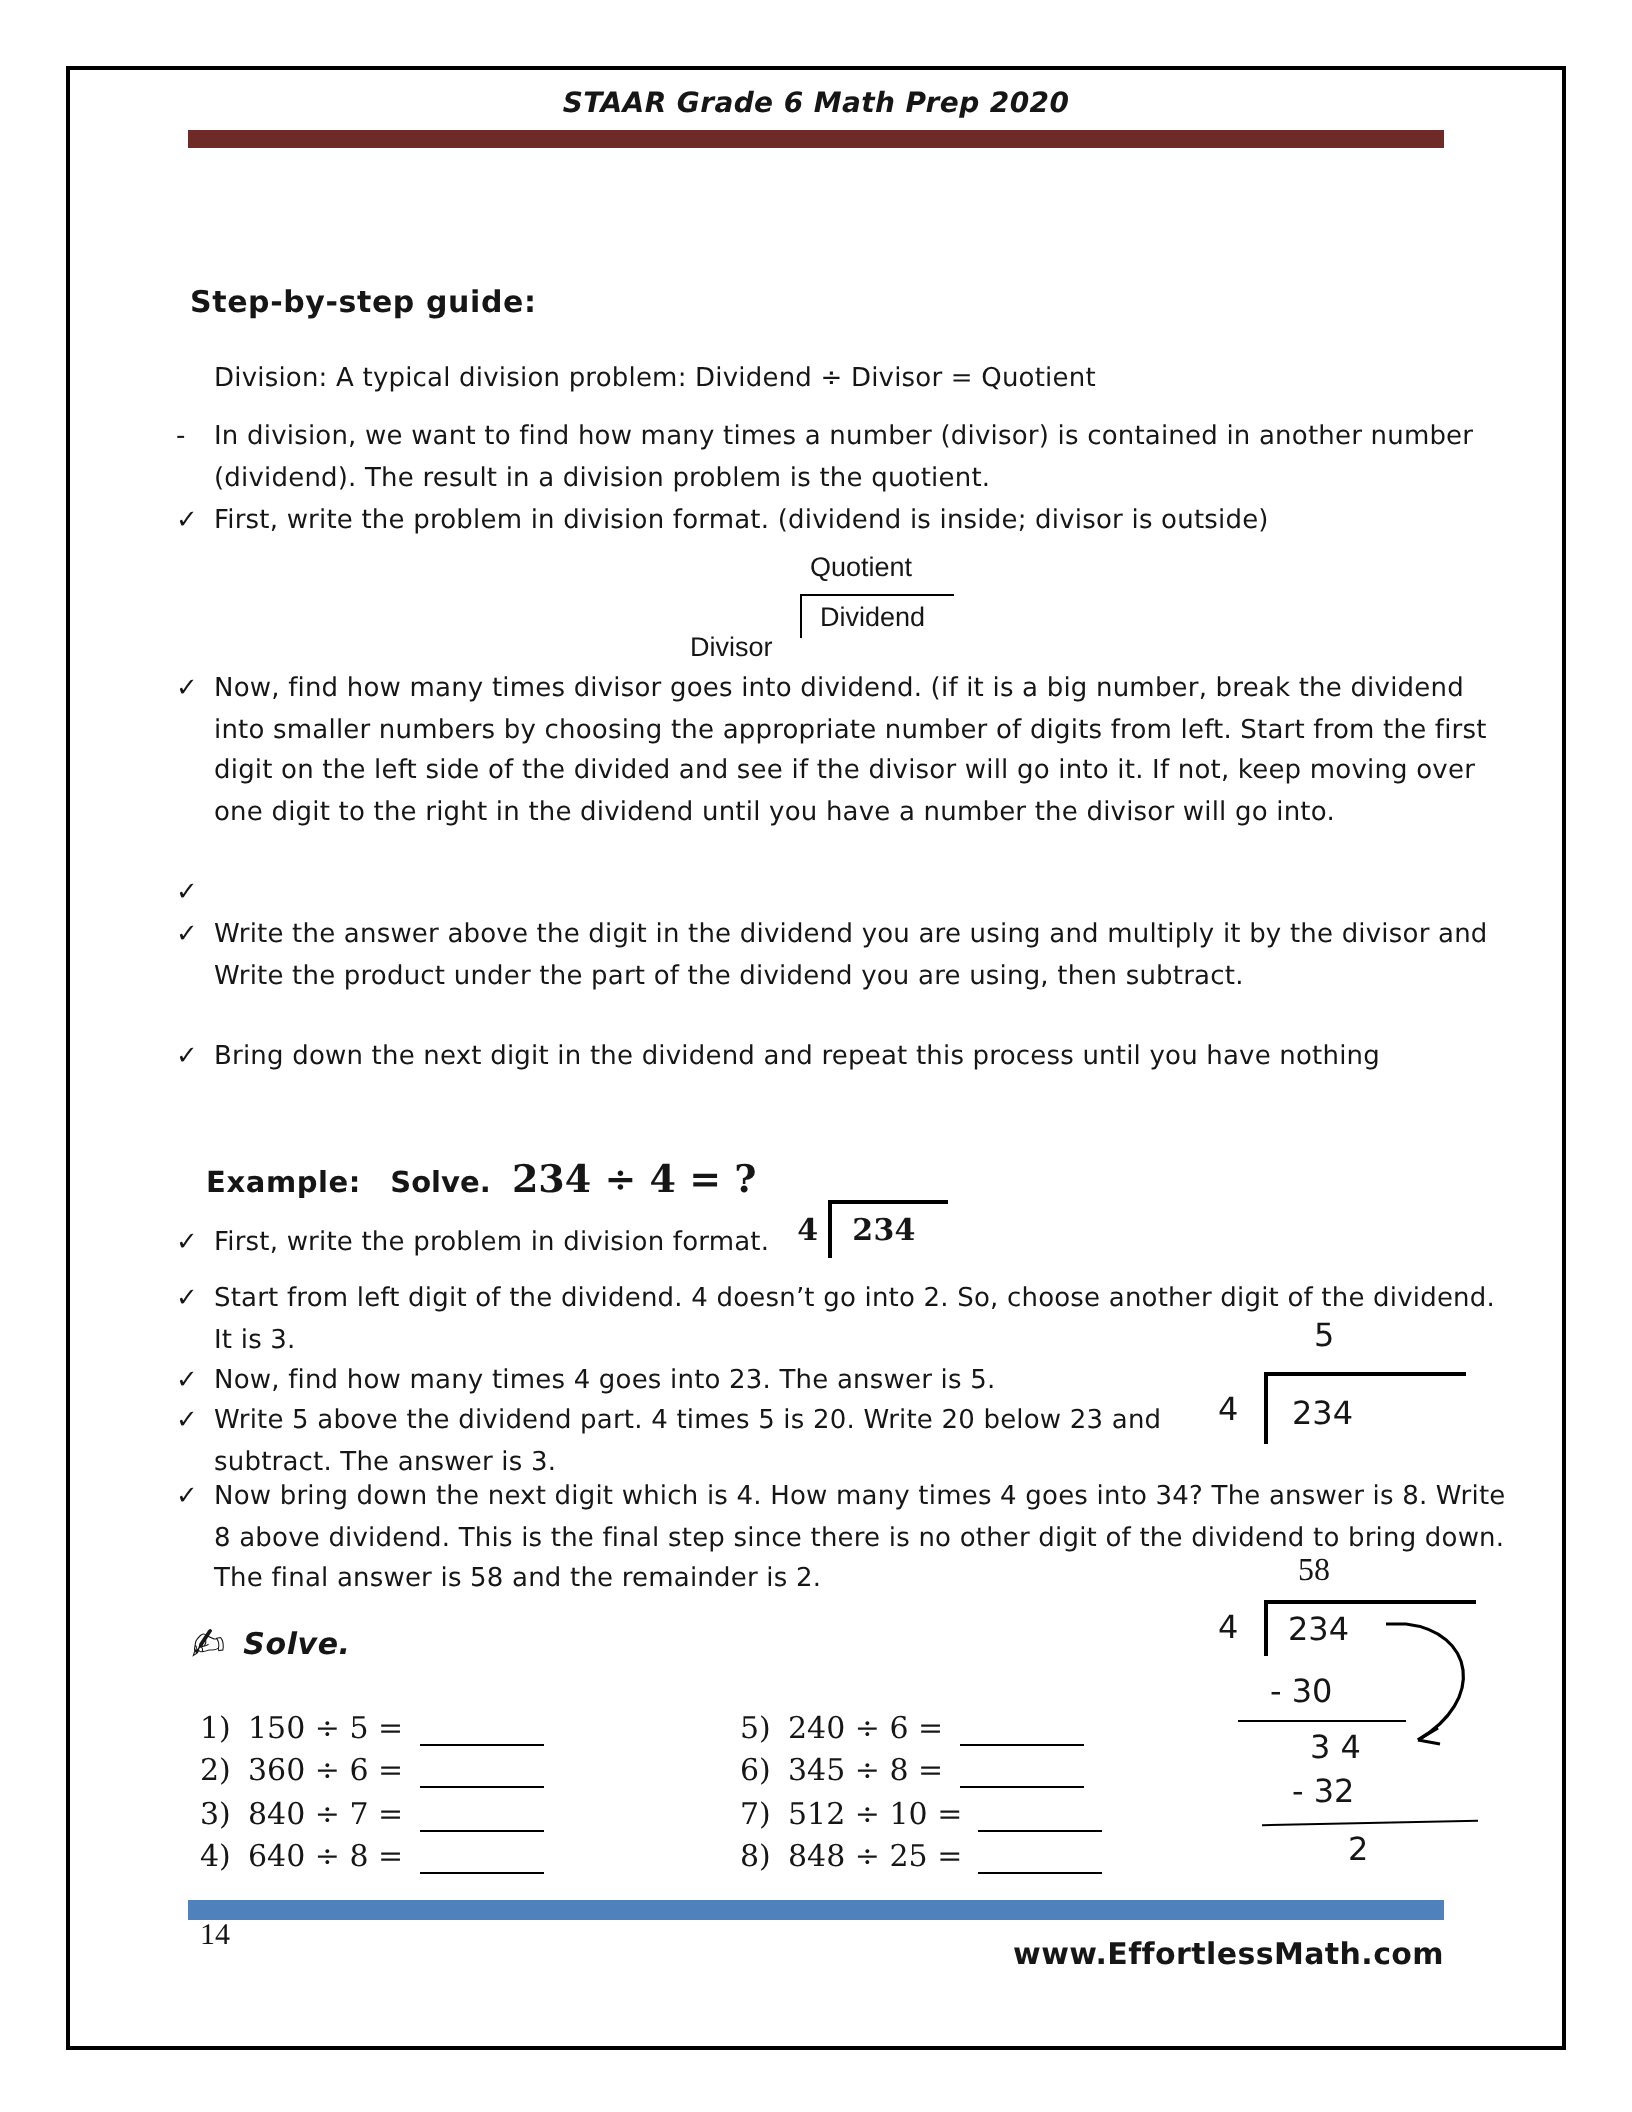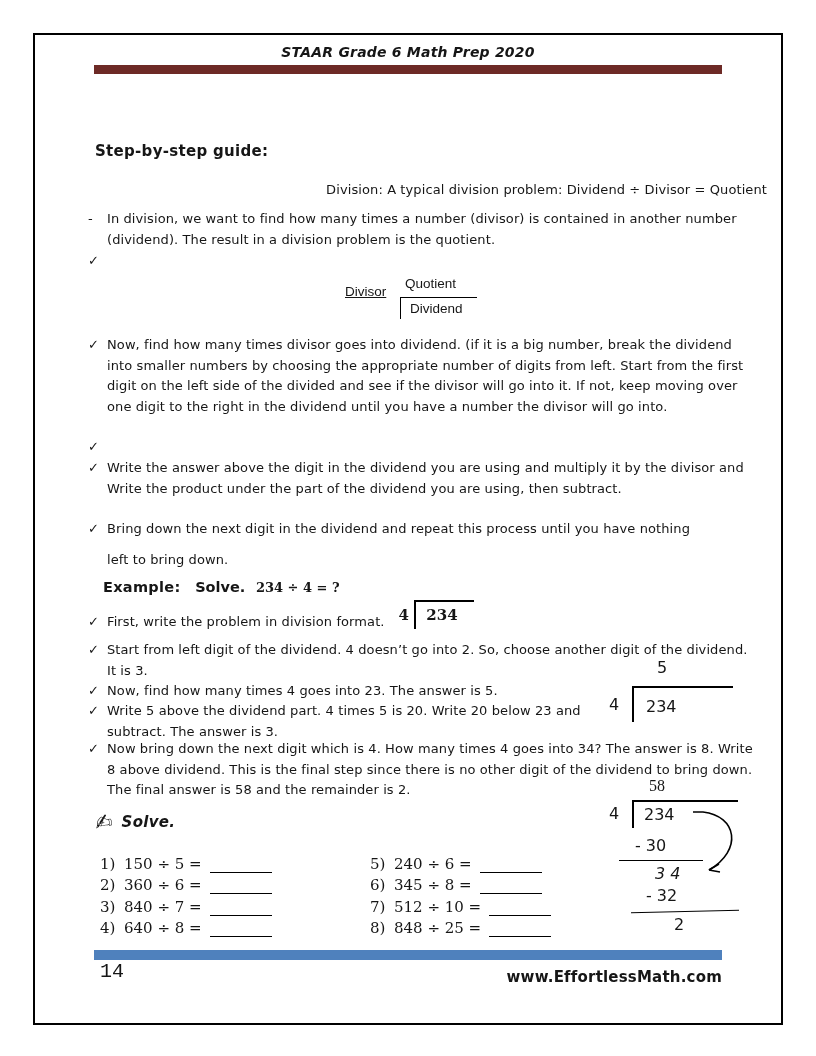--- a/index.html
+++ b/index.html
@@ -22,45 +22,45 @@
 
   .page-title {
     top:97px; left:0; width:100%; text-align:center;
     font-size:18px; font-weight:bold; letter-spacing:0.6px;
   }
 
   .guide-heading { top:142px; left:95px; font-size:15px; font-weight:bold; letter-spacing:0.3px; }
 
   .hand { font-size:13px; line-height:20.5px; letter-spacing:0.1px; }
 
-  .intro { top:180px; left:107px; width:660px;text-align:right; }
+  .intro { top:180px; left:107px; width:660px; }
 
   .li { display:flex; }
   .li .marker { width:19px; flex:0 0 19px; }
 
   .dash-item   { top:209px; left:88px;  width:672px; }
   .check-fmt   { top:251px; left:88px;  width:672px; }
 
   
   .fmt-diagram { top:276px; left:345px; width:140px; height:52px; font-family:"Liberation Sans","DejaVu Sans",sans-serif; font-size:13.5px; }
   .fmt-q  { position:absolute; left:60px; top:0; }
-  .fmt-dv { position:absolute; left:0;   top:8px;text-decoration:underline; }
+  .fmt-dv { position:absolute; left:0;   top:40px; }
   .fmt-dd { position:absolute; left:55px; top:21px; border-left:1.6px solid #000; border-top:1.6px solid #000; padding:3px 14px 3px 9px; }
 
   .step-b1 { top:335px; left:88px; width:672px; }
   .step-b2 { top:437px; left:88px; width:672px; }
   .step-b3 { top:458px; left:88px; width:672px; }
   .step-b4 { top:519px; left:88px; width:672px; }
   .step-tail { top:550px; left:107px; width:660px; }
 
   .example-line { top:579px; left:103px; font-size:14.5px; }
   .example-line .ex-label { font-weight:bold; letter-spacing:0.3px; }
   .example-line .ex-solve { font-weight:bold; margin-left:10px; }
   .serif { font-family:"DejaVu Serif","Liberation Serif",serif; }
-  .ex-eq { font-size:13px; font-weight:600; margin-left:6px; }
+  .ex-eq { font-size:19px; font-weight:600; margin-left:6px; }
 
   .ex-step1 { top:612px; left:88px; width:672px; align-items:flex-start; }
   .inline-div { display:inline-block; margin-left:14px; position:relative; top:-12px; font-size:15px; font-weight:600; }
   .inline-div .dsor { font-family:"DejaVu Serif","Liberation Serif",serif; }
   .inline-div .dend {
     font-family:"DejaVu Serif","Liberation Serif",serif;
     border-left:2px solid #000; border-top:2px solid #000;
     padding:3px 16px 3px 10px; margin-left:5px; display:inline-block;
   }
   .ex-step2 { top:640px; left:88px; width:672px; }
@@ -87,21 +87,21 @@
   .solve-heading .solve-word { font-weight:bold; font-style:italic; letter-spacing:0.3px; }
 
   .problems { top:851px; font-family:"DejaVu Serif","Liberation Serif",serif; font-size:15px; }
   .problems .prow { height:21.5px; display:flex; align-items:flex-end; }
   .problems .pnum { width:24px; }
   .problems .blank { display:inline-block; width:62px; height:13px; border-bottom:1.5px solid #000; margin-left:8px; }
   .col1 { left:100px; }
   .col2 { left:370px; }
 
   .footer-bar { left:94px; top:950px; width:628px; height:10px; }
-  .page-number { left:100px; top:960px; font-family:Liberation Mono, monospace; font-size:20px; }
+  .page-number { left:100px; top:960px; font-family:Liberation Serif, serif; font-size:15px; }
   .footer-url { left:94px; top:968px; width:628px; text-align:right; font-size:15px; font-weight:bold; letter-spacing:0.2px; }
 
   .arrow-svg { position:absolute; left:90px; top:24px; }
 </style>
 </head>
 <body>
 
 <div class="page">
   <div class="frame"></div>
 
@@ -113,20 +113,21 @@
 
   <div class="abs hand intro">Division: A typical division problem: Dividend ÷ Divisor = Quotient</div>
 
   <div class="abs hand li dash-item">
     <span class="marker">-</span>
     <span>In division, we want to find how many times a number (divisor) is contained in another number (dividend). The result in a division problem is the quotient.</span>
   </div>
 
   <div class="abs hand li check-fmt">
     <span class="marker">✓</span>
+    <span>First, write the problem in division format. (dividend is inside; divisor is outside)</span>
   </div>
 
   <div class="abs fmt-diagram">
     <span class="fmt-q">Quotient</span>
     <span class="fmt-dv">Divisor</span>
     <span class="fmt-dd">Dividend</span>
   </div>
 
   <div class="abs hand li step-b1">
     <span class="marker">✓</span>
@@ -136,21 +137,20 @@
     <span class="marker">✓</span>
   </div>
   <div class="abs hand li step-b3">
     <span class="marker">✓</span>
     <span>Write the answer above the digit in the dividend you are using and multiply it by the divisor and Write the product under the part of the dividend you are using, then subtract.</span>
   </div>
   <div class="abs hand li step-b4">
     <span class="marker">✓</span>
     <span>Bring down the next digit in the dividend and repeat this process until you have nothing</span>
   </div>
-  <div class="abs hand step-tail">left to bring down.</div>
 
   <div class="abs example-line">
     <span class="ex-label">Example:</span>
     <span class="ex-solve">Solve.</span>
     <span class="serif ex-eq">234 ÷ 4 = ?</span>
   </div>
 
   <div class="abs hand li ex-step1">
     <span class="marker">✓</span>
     <span>First, write the problem in division format.</span>
@@ -184,21 +184,21 @@
   </div>
 
   <div class="abs fig fig-full">
     <span style="left:46px; top:0;font-family:Liberation Serif, serif;">58</span>
     <span class="ff-line0"></span>
     <span class="ff-vline"></span>
     <span style="left:6px; top:28px;">4</span>
     <span style="left:41px; top:29px;">234</span>
     <span style="left:32px; top:60px;">- 30</span>
     <span class="ff-sub1line"></span>
-    <span style="left:52px; top:88px;font-style:italic;">3 4</span>
+    <span style="left:52px; top:88px;">3 4</span>
     <span style="left:43px; top:110px;">- 32</span>
     <span class="ff-sub2line"></span>
     <span style="left:71px; top:139px;">2</span>
     <svg class="arrow-svg" width="62" height="78" viewBox="0 0 62 78">
       <path d="M 0 10 L 10 10 C 44 14, 50 48, 16 68" fill="none" stroke="#000" stroke-width="1.6"></path>
       <path d="M 16 68 L 26 62 M 16 68 L 27 70" fill="none" stroke="#000" stroke-width="1.6"></path>
     </svg>
   </div>
 
   <div class="abs solve-heading">

